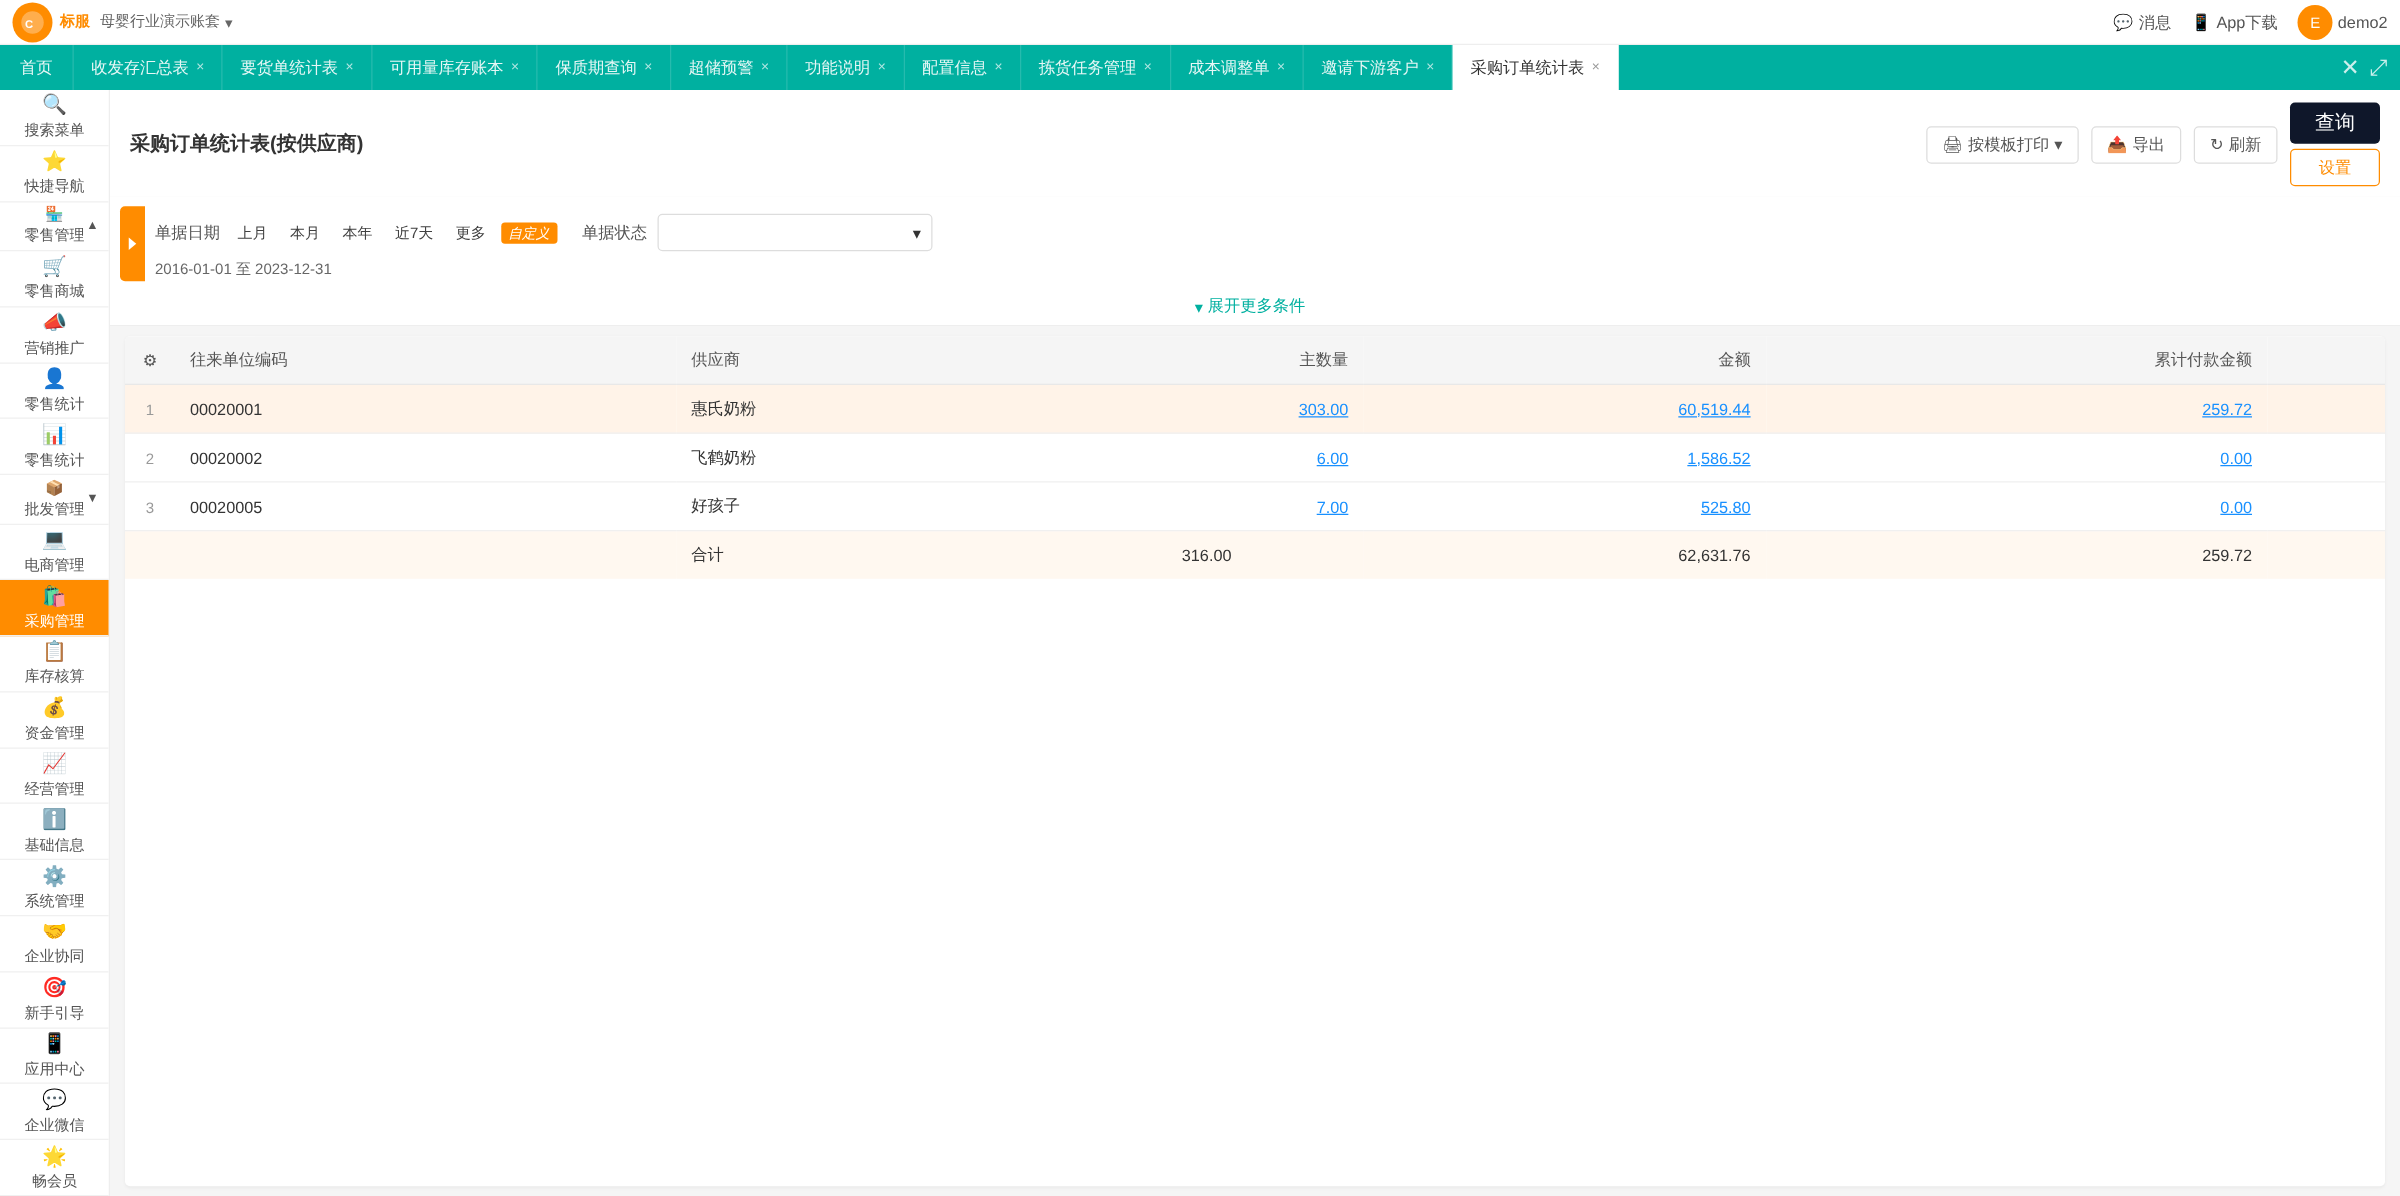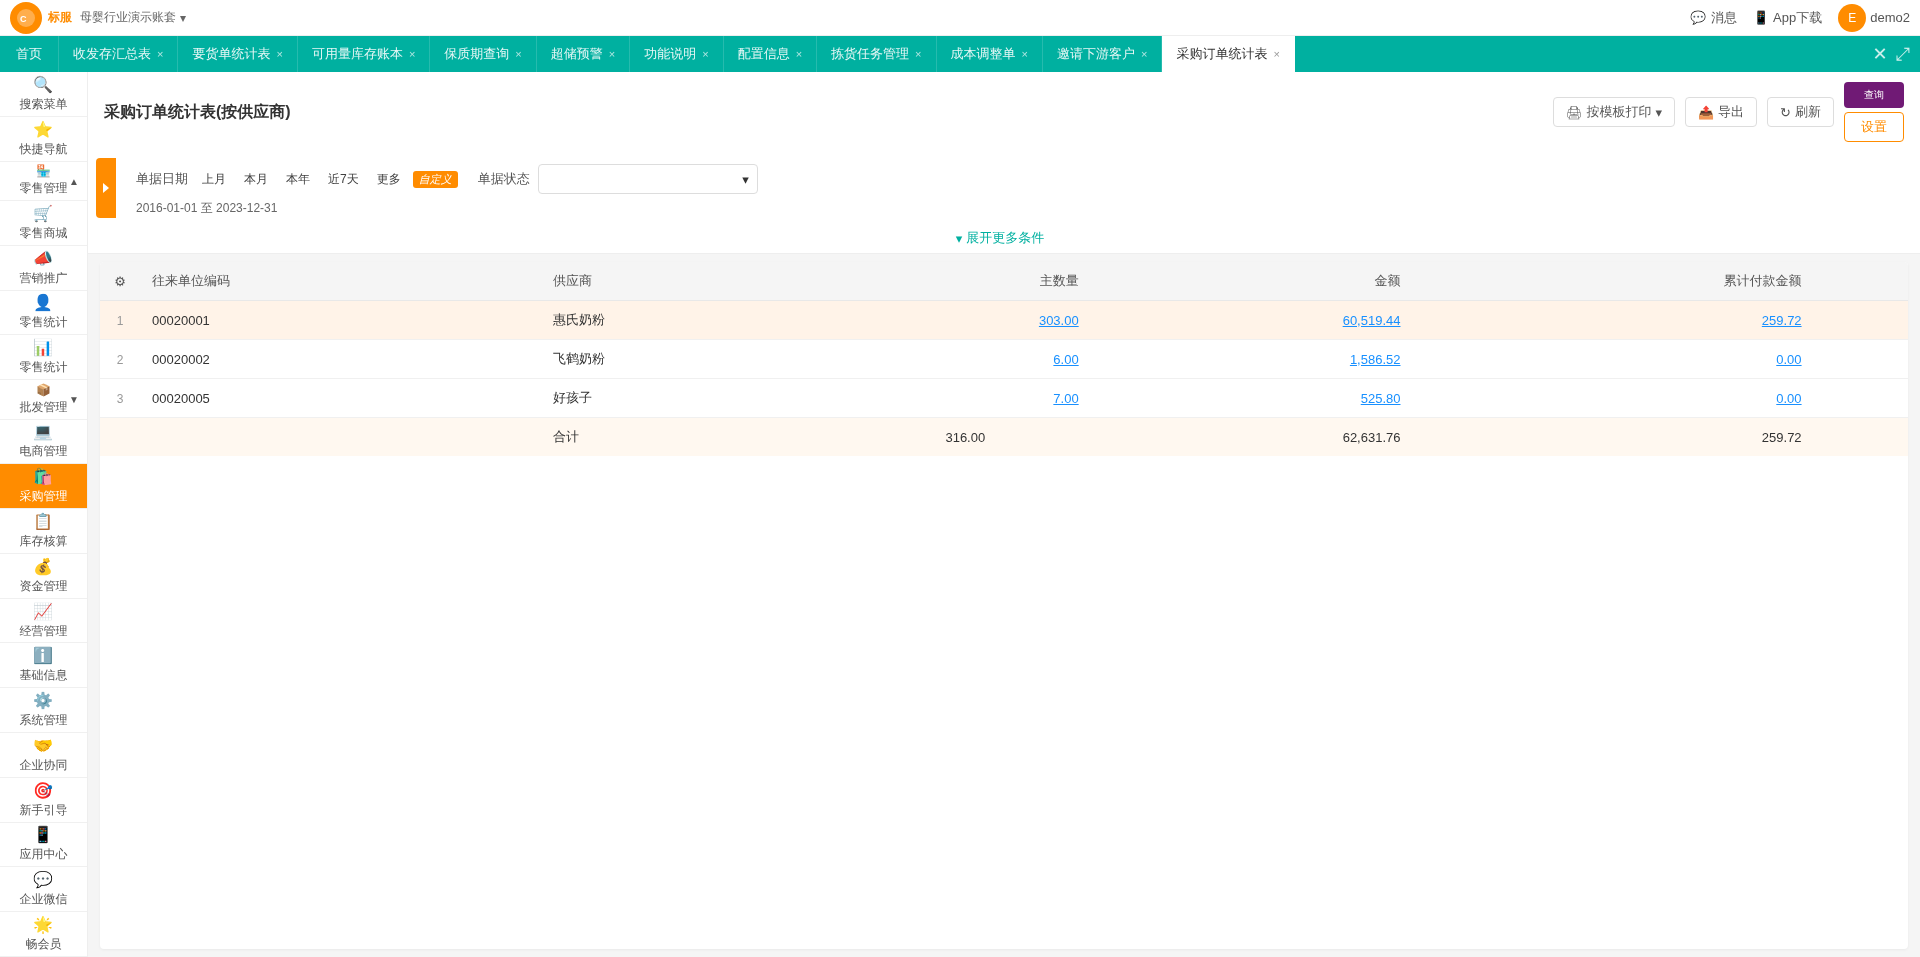--- a/index.html
+++ b/index.html
@@ -109,21 +109,21 @@
     .page-title-row {
       display: flex;
       align-items: center;
       justify-content: space-between;
       padding-bottom: 8px;
     }
     .page-title { font-size: 16px; font-weight: bold; color: #333; }
     .btn-template { display: flex; align-items: center; gap: 4px; padding: 5px 12px; border: 1px solid #ddd; border-radius: 4px; font-size: 13px; color: #555; cursor: pointer; background: #fff; }
     .btn-export { display: flex; align-items: center; gap: 4px; padding: 5px 12px; border: 1px solid #ddd; border-radius: 4px; font-size: 13px; color: #555; cursor: pointer; background: #fff; }
     .btn-refresh { display: flex; align-items: center; gap: 4px; padding: 5px 12px; border: 1px solid #ddd; border-radius: 4px; font-size: 13px; color: #555; cursor: pointer; background: #fff; }
-    .btn-query { padding: 6px 20px; background: #701a75; color: #fff; border: none; border-radius: 4px; font-size: 10px; cursor: pointer; }
+    .btn-query { padding: 6px 20px; background: #0f172a; color: #fff; border: none; border-radius: 4px; font-size: 16px; cursor: pointer; }
     .btn-settings { padding: 5px 14px; border: 1px solid #ff8c00; color: #ff8c00; border-radius: 4px; font-size: 13px; cursor: pointer; background: #fff; }
     .filter-group { display: flex; align-items: center; gap: 8px; }
     .filter-label { font-size: 13px; color: #555; white-space: nowrap; }
     .date-shortcuts { display: flex; gap: 6px; align-items: center; }
     .date-shortcut { font-size: 12px; color: #404040; cursor: pointer; padding: 2px 6px; border-radius: 3px; }
     .custom-tag { background: #ff8c00; color: #fff; font-size: 11px; padding: 1px 6px; border-radius: 3px; font-style: italic; }
     .expand-btn { display: flex; align-items: center; gap: 4px; font-size: 13px; color: #00b0a0; cursor: pointer; }
     .status-select {
       height: 30px;
       min-width: 200px;
@@ -208,21 +208,21 @@
       cursor: pointer;
       flex-shrink: 0;
     }
     .collapse-btn svg { color: #fff; }
     .filter-container {
       background: #fff;
       padding: 8px 16px 0 8px;
       border-bottom: 1px solid #eee;
       flex-shrink: 0;
     }
-    .filter-inner { display: flex; align-items: flex-start; gap: 12px; }
+    .filter-inner { display: flex; align-items: flex-start; gap: 0; }
     .filter-fields { flex: 1; padding: 6px 0 6px 8px; }
     .fields-row1 { display: flex; align-items: center; gap: 20px; margin-bottom: 6px; }
     .fields-row2 { display: flex; align-items: center; gap: 20px; }
   </style>
 </head>
 <body>
 
 <div class="top-bar">
   <div class="top-bar-left">
     <div class="logo-area">

